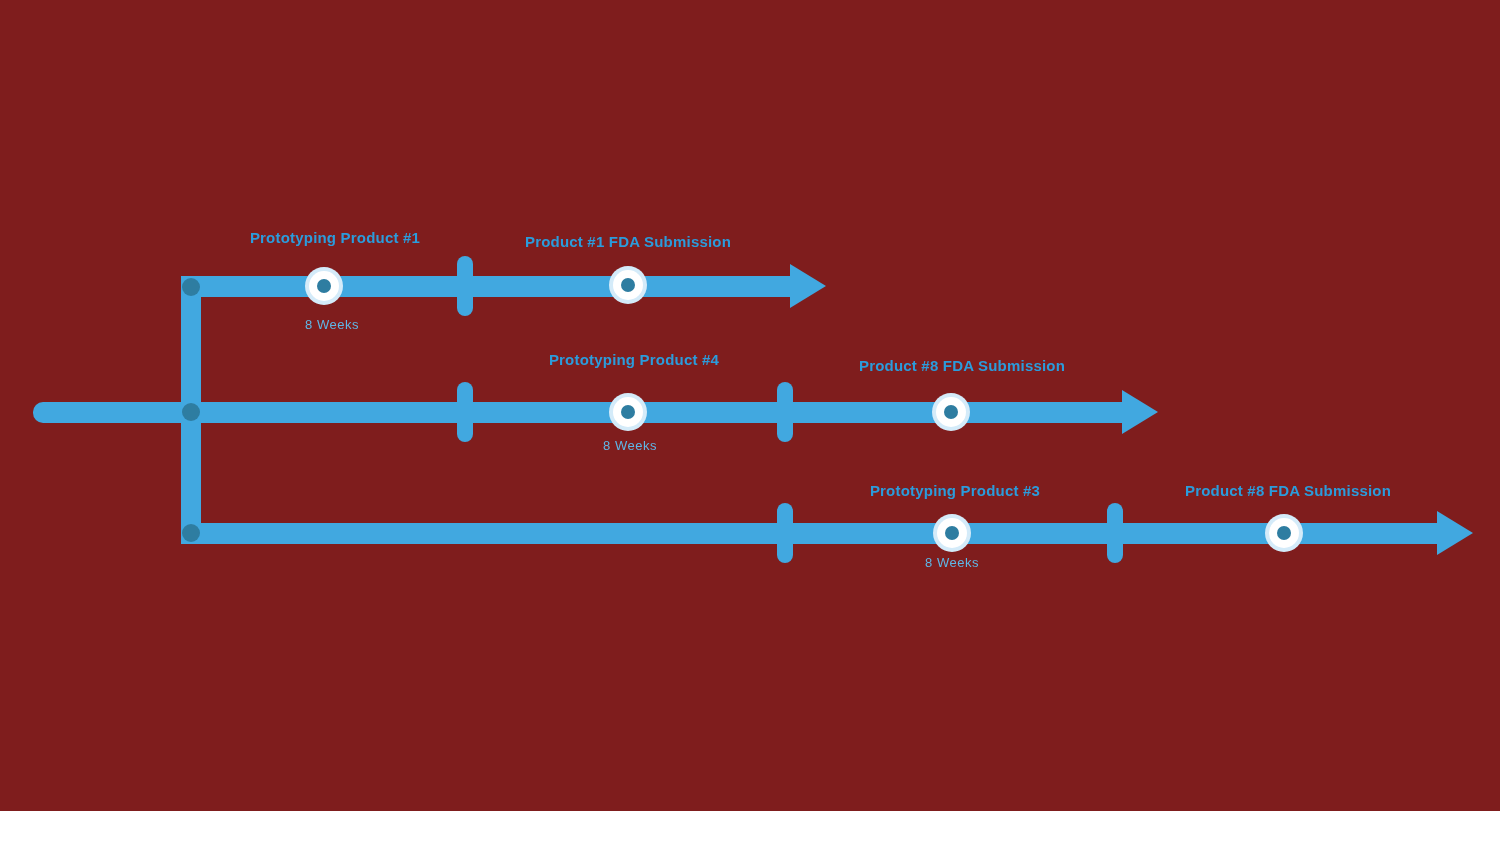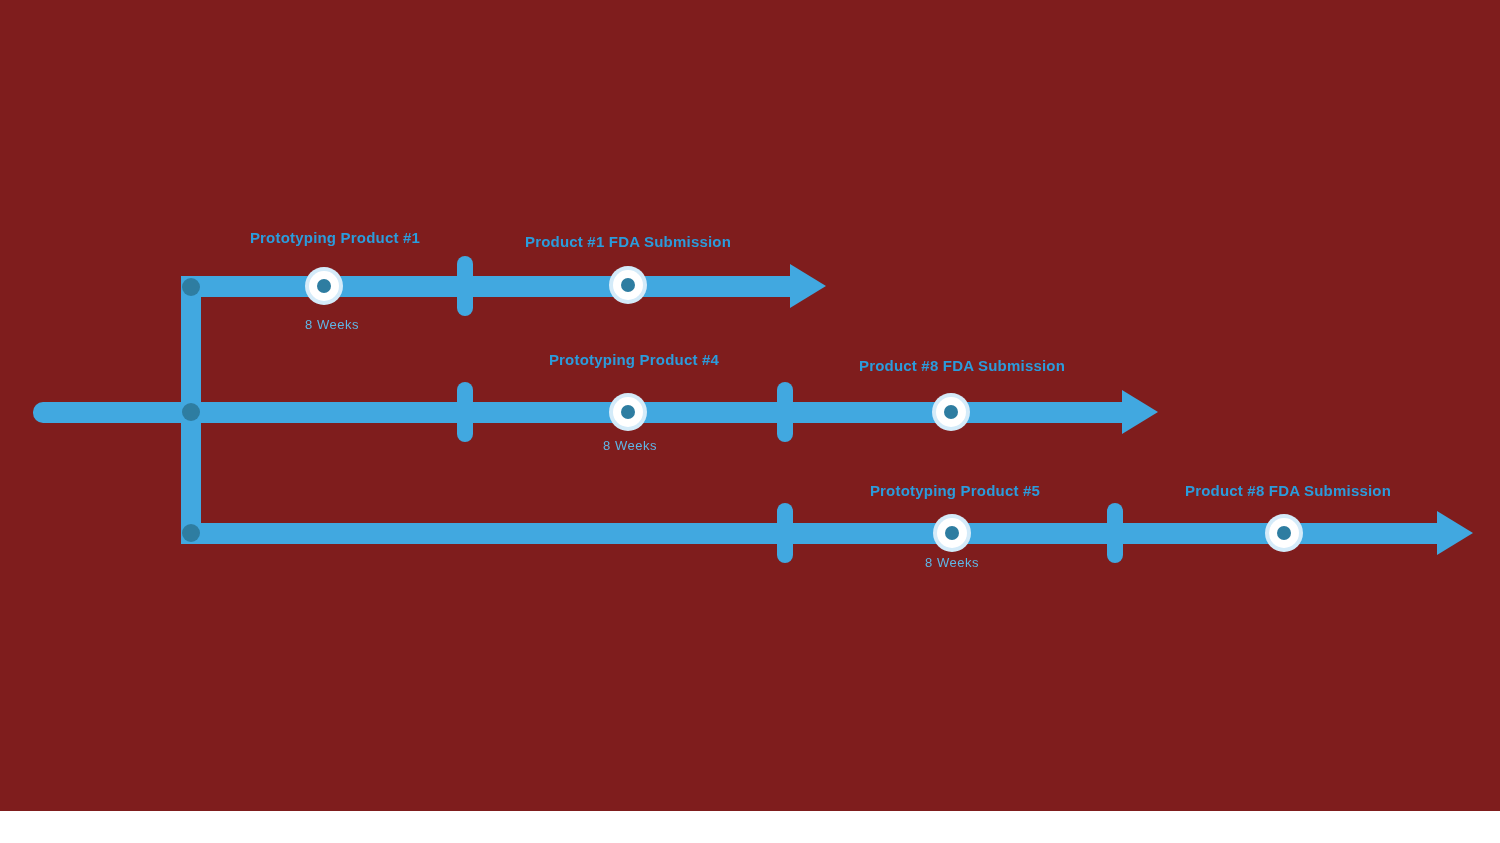--- a/index.html
+++ b/index.html
@@ -97,18 +97,18 @@
     <div class="tick" style="left:1107px;top:503px;"></div>
     <div class="joint" style="left:182px;top:524px;"></div>
 
     <div class="milestone" style="left:937px;top:518px;">
       <div class="mdot"></div>
     </div>
     <div class="milestone" style="left:1269px;top:518px;">
       <div class="mdot"></div>
     </div>
 
-    <div class="lbl" style="left:955px;top:482px;">Prototyping Product #5</div>
+    <div class="lbl" style="left:955px;top:482px;">Prototyping Product #3</div>
     <div class="lbl" style="left:1288px;top:482px;">Product #8 FDA Submission</div>
     <div class="duration" style="left:952px;top:555px;">8 Weeks</div>
   </div>
 
 </div>
 
 </body></html>

